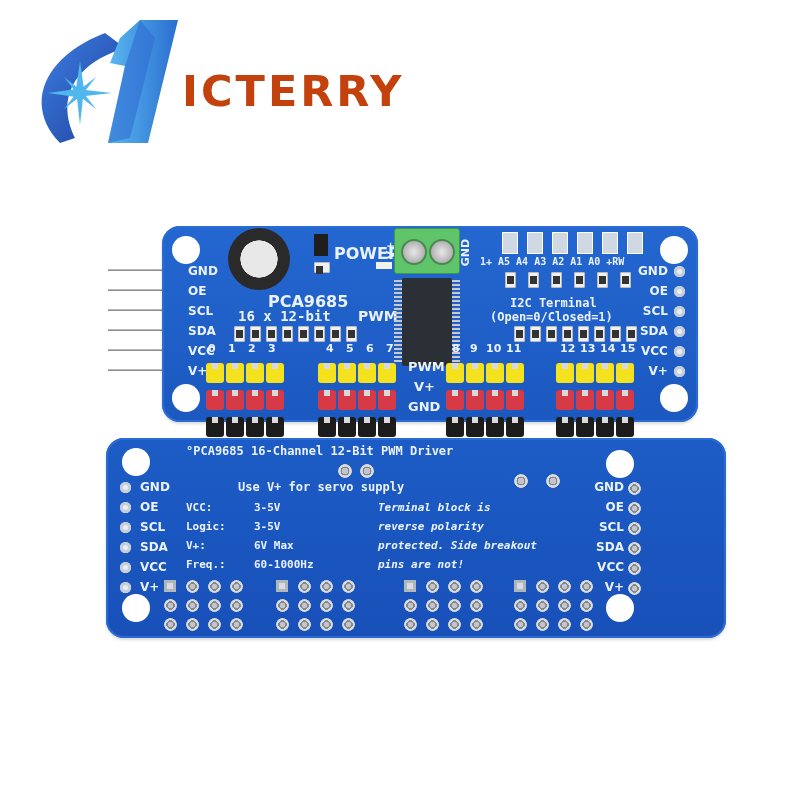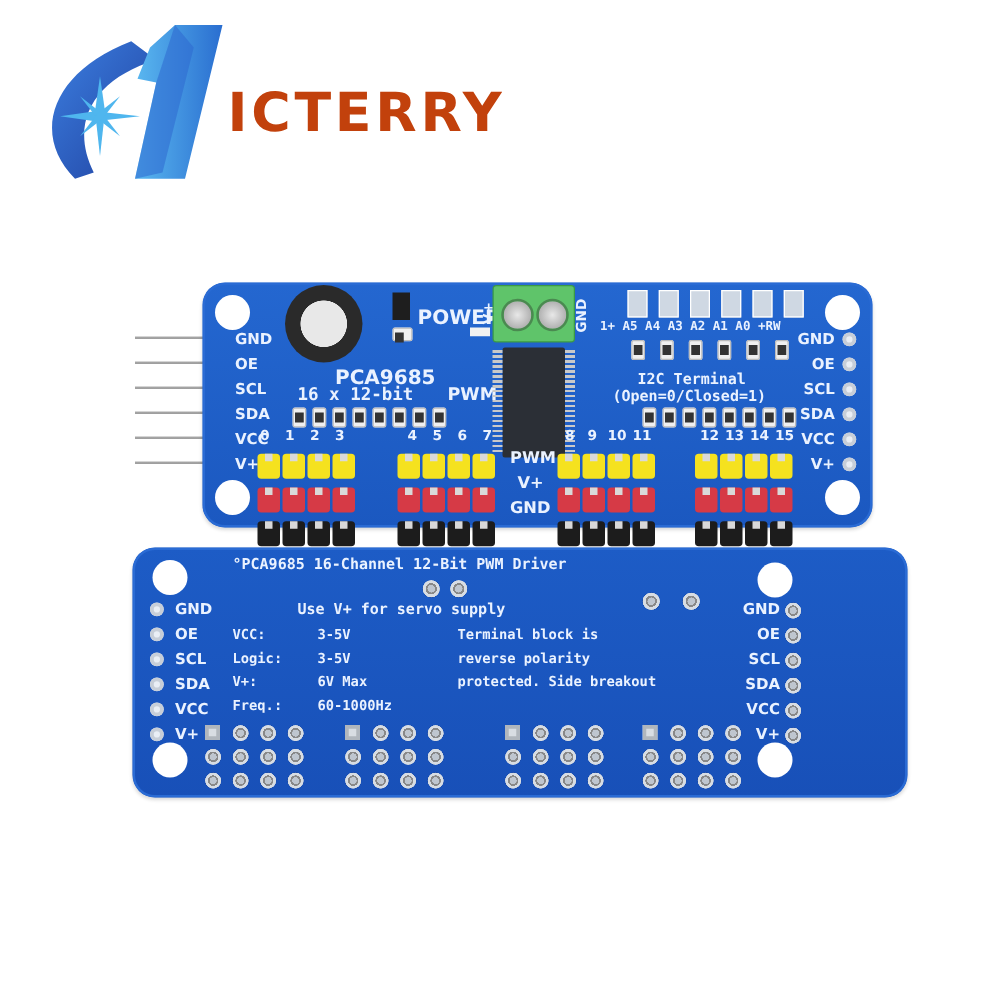--- a/index.html
+++ b/index.html
@@ -440,24 +440,25 @@
     <div class="silk" style="height:19px;display:flex;">
         <span style="width:68px">V+:</span>
         <span>6V Max</span>
       </div>
     <div class="silk" style="height:19px;display:flex;">
         <span style="width:68px">Freq.:</span>
         <span>60-1000Hz</span>
       </div>
   </div>
 
-  <div class="abs" style="left:260px;top:63px;font-size:12px;">
+  <div class="abs" style="left:272px;top:63px;font-size:12px;font-style:italic;">
     <div class="silk" style="height:19px">Terminal block is</div>
     <div class="silk" style="height:19px">reverse polarity</div>
     <div class="silk" style="height:19px">protected. Side breakout</div>
+    <div class="silk" style="height:19px">pins are not!</div>
   </div>
 
   <div class="abs" style="left:478px;top:42px;text-align:right;width:40px;">
     <div class="silk silk-sans" style="height:20px;font-size:12px;">GND</div>
     <div class="silk silk-sans" style="height:20px;font-size:12px;">OE</div>
     <div class="silk silk-sans" style="height:20px;font-size:12px;">SCL</div>
     <div class="silk silk-sans" style="height:20px;font-size:12px;">SDA</div>
     <div class="silk silk-sans" style="height:20px;font-size:12px;">VCC</div>
     <div class="silk silk-sans" style="height:20px;font-size:12px;">V+</div>
   </div>

